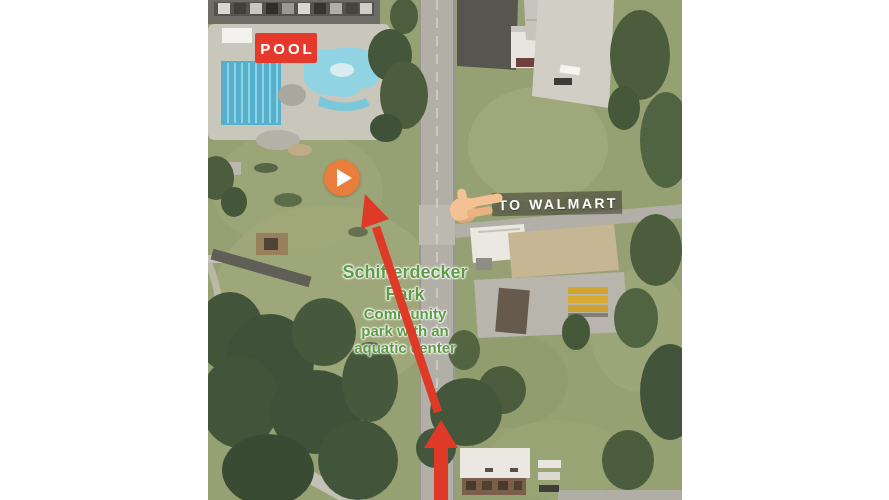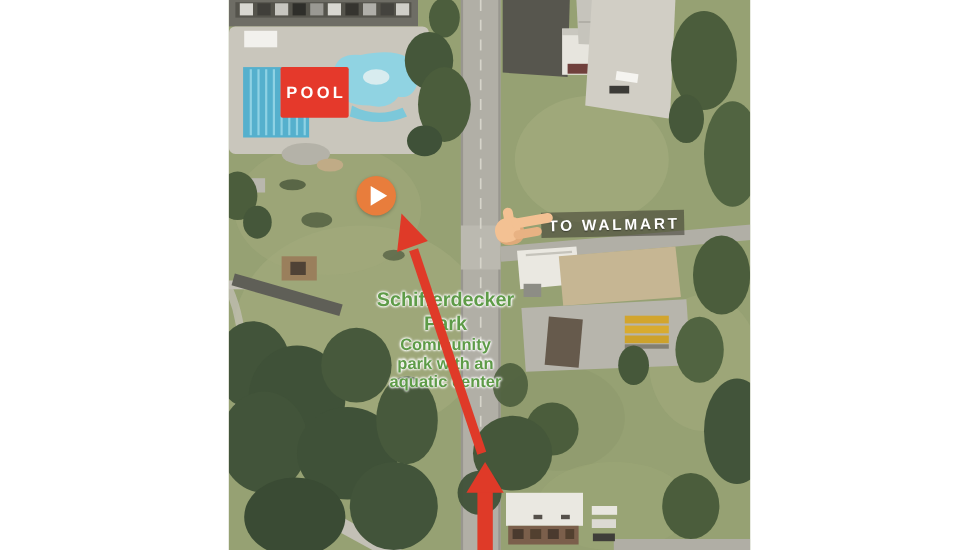--- a/index.html
+++ b/index.html
@@ -14,23 +14,23 @@
               text-shadow:0 1px 2px rgba(255,255,255,.9),0 -1px 2px rgba(255,255,255,.9),
                           1px 0 2px rgba(255,255,255,.9),-1px 0 2px rgba(255,255,255,.9);}
   .park-sub{position:absolute;left:97px;top:305px;width:200px;text-align:center;
             font-weight:bold;line-height:17px;font-size:15px;
             text-shadow:0 1px 2px rgba(255,255,255,.9),0 -1px 2px rgba(255,255,255,.9),
                         1px 0 2px rgba(255,255,255,.9),-1px 0 2px rgba(255,255,255,.9);}
   .park-label span,.park-sub span{display:block;}
 
   .arrows{position:absolute;left:0;top:0;width:474px;height:500px;pointer-events:none;}
 
-  .pool-badge{position:absolute;left:47px;top:33px;width:62px;height:46px;border-radius:2px;
+  .pool-badge{position:absolute;left:47px;top:33px;width:62px;height:30px;border-radius:2px;
               display:flex;align-items:center;justify-content:center;
-              font-size:15px;font-weight:bold;letter-spacing:3px;text-indent:3px;margin-top:28px;}
+              font-size:15px;font-weight:bold;letter-spacing:3px;text-indent:3px;}
 
   .walmart-bar{position:absolute;left:284px;top:192px;width:130px;height:23px;
                transform:rotate(-1.2deg);display:flex;align-items:center;justify-content:center;
                font-size:14px;font-weight:bold;letter-spacing:2.5px;text-indent:2.5px;
                text-shadow:0 1px 1px rgba(0,0,0,.4);}
 
   .hand{position:absolute;left:242px;top:186px;width:58px;height:44px;transform:rotate(-10deg);}
   .hand .palm{position:absolute;left:0;top:9px;width:26px;height:25px;background:#f3c193;
               border-radius:45% 40% 40% 50%;box-shadow:inset -3px -3px 0 rgba(200,140,90,.45);}
   .hand .thumb{position:absolute;left:10px;top:0;width:9px;height:15px;background:#f3c193;border-radius:5px;}

